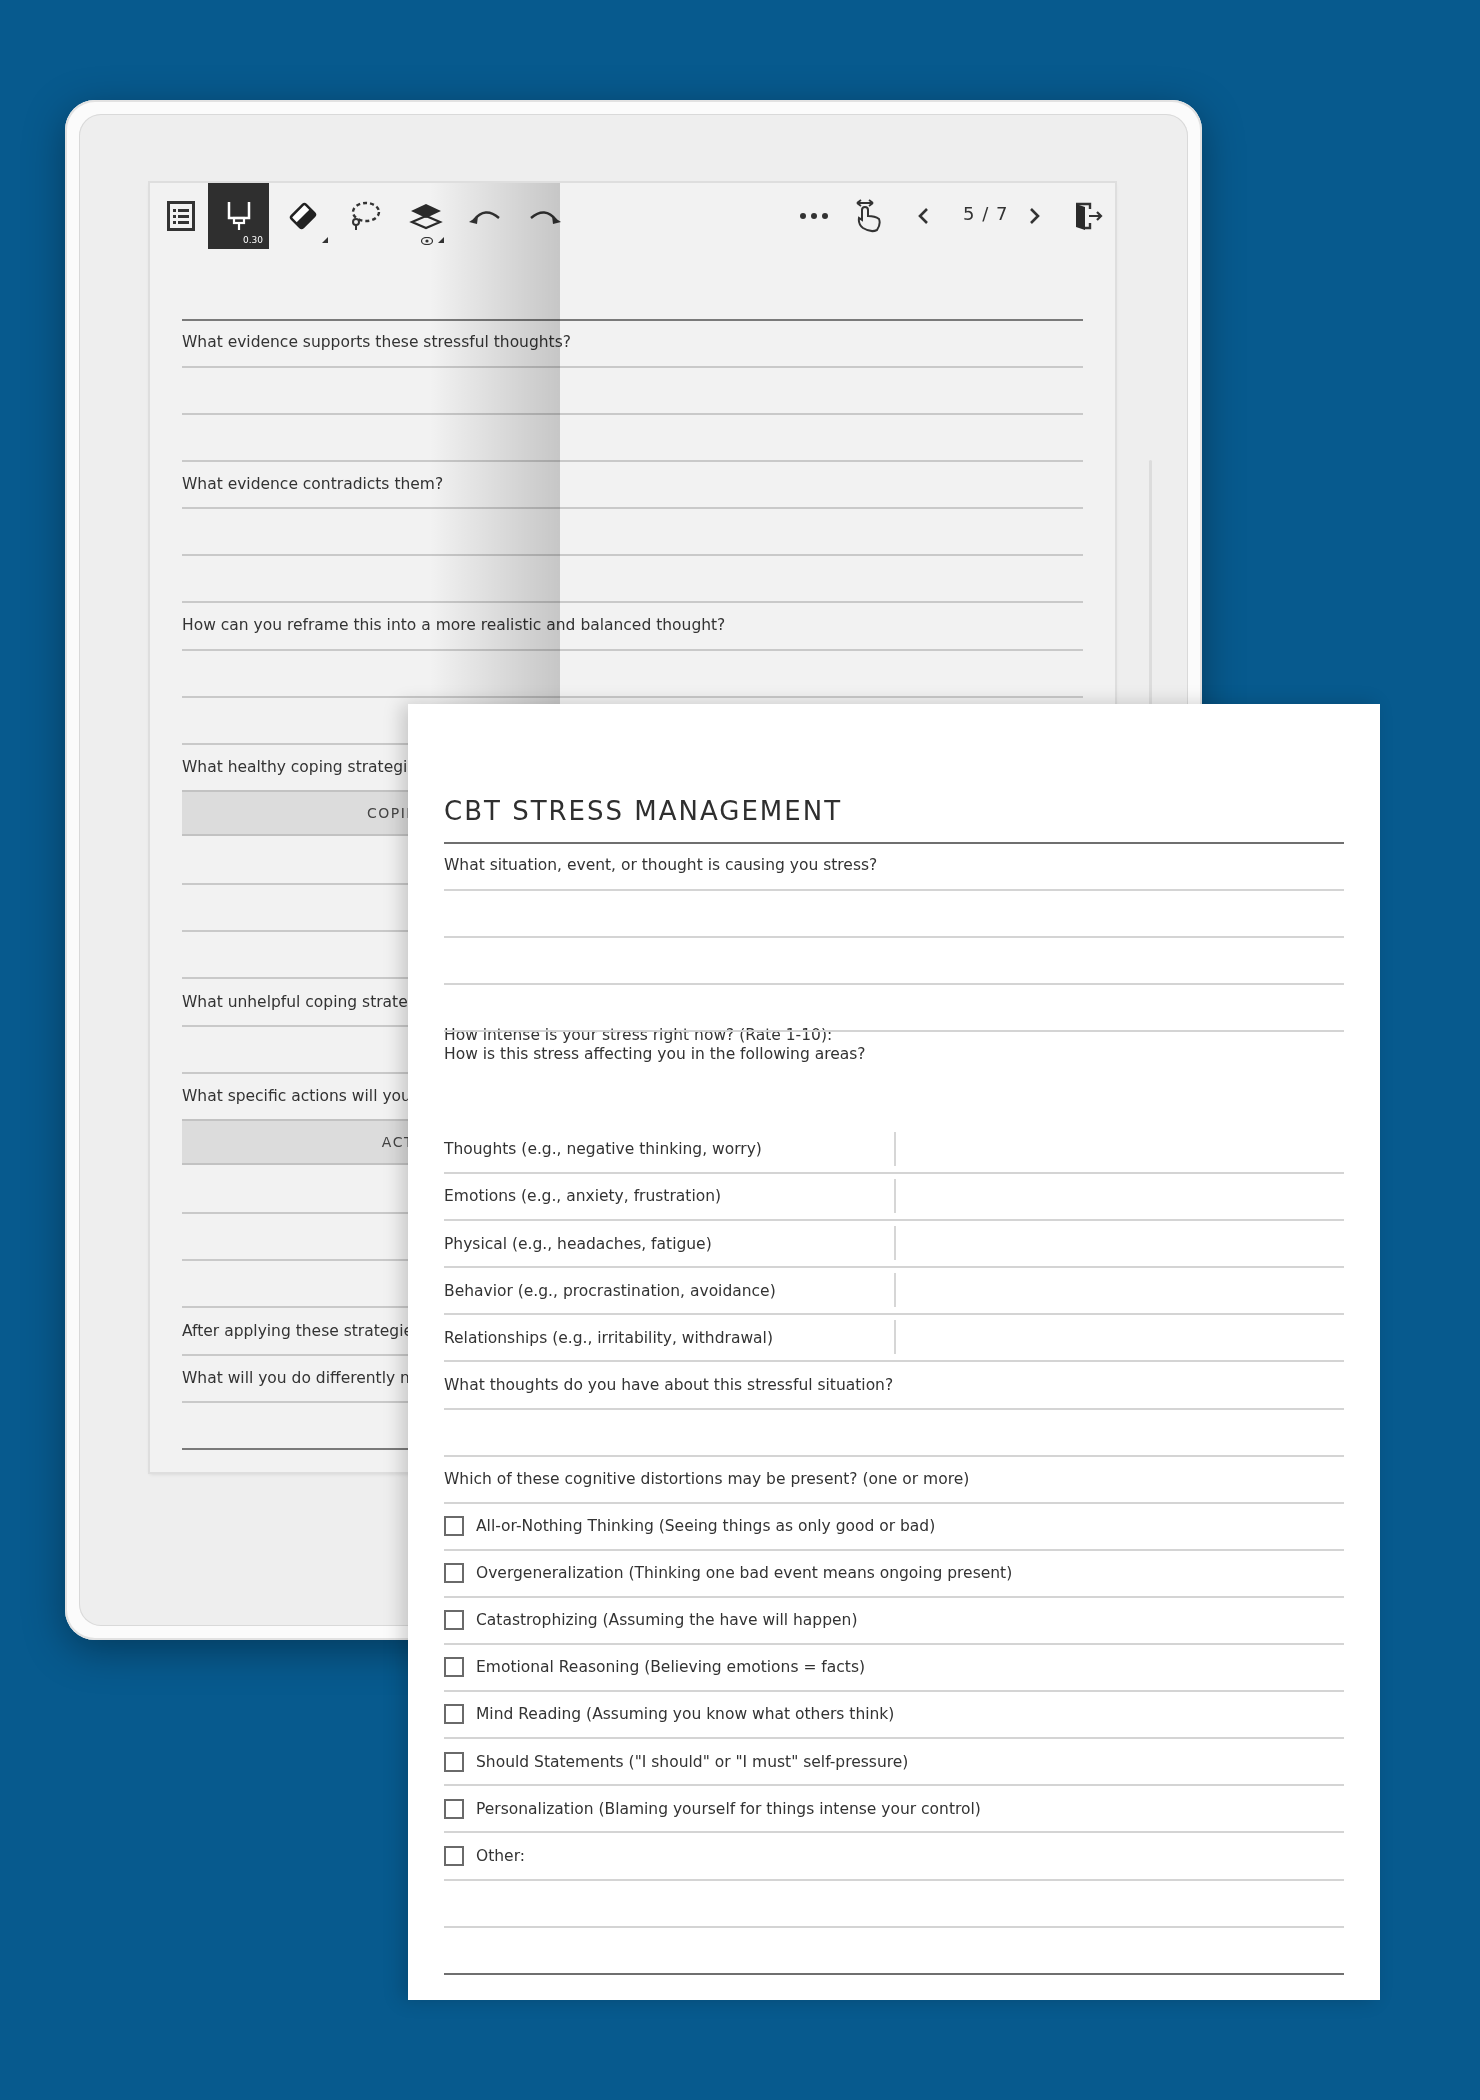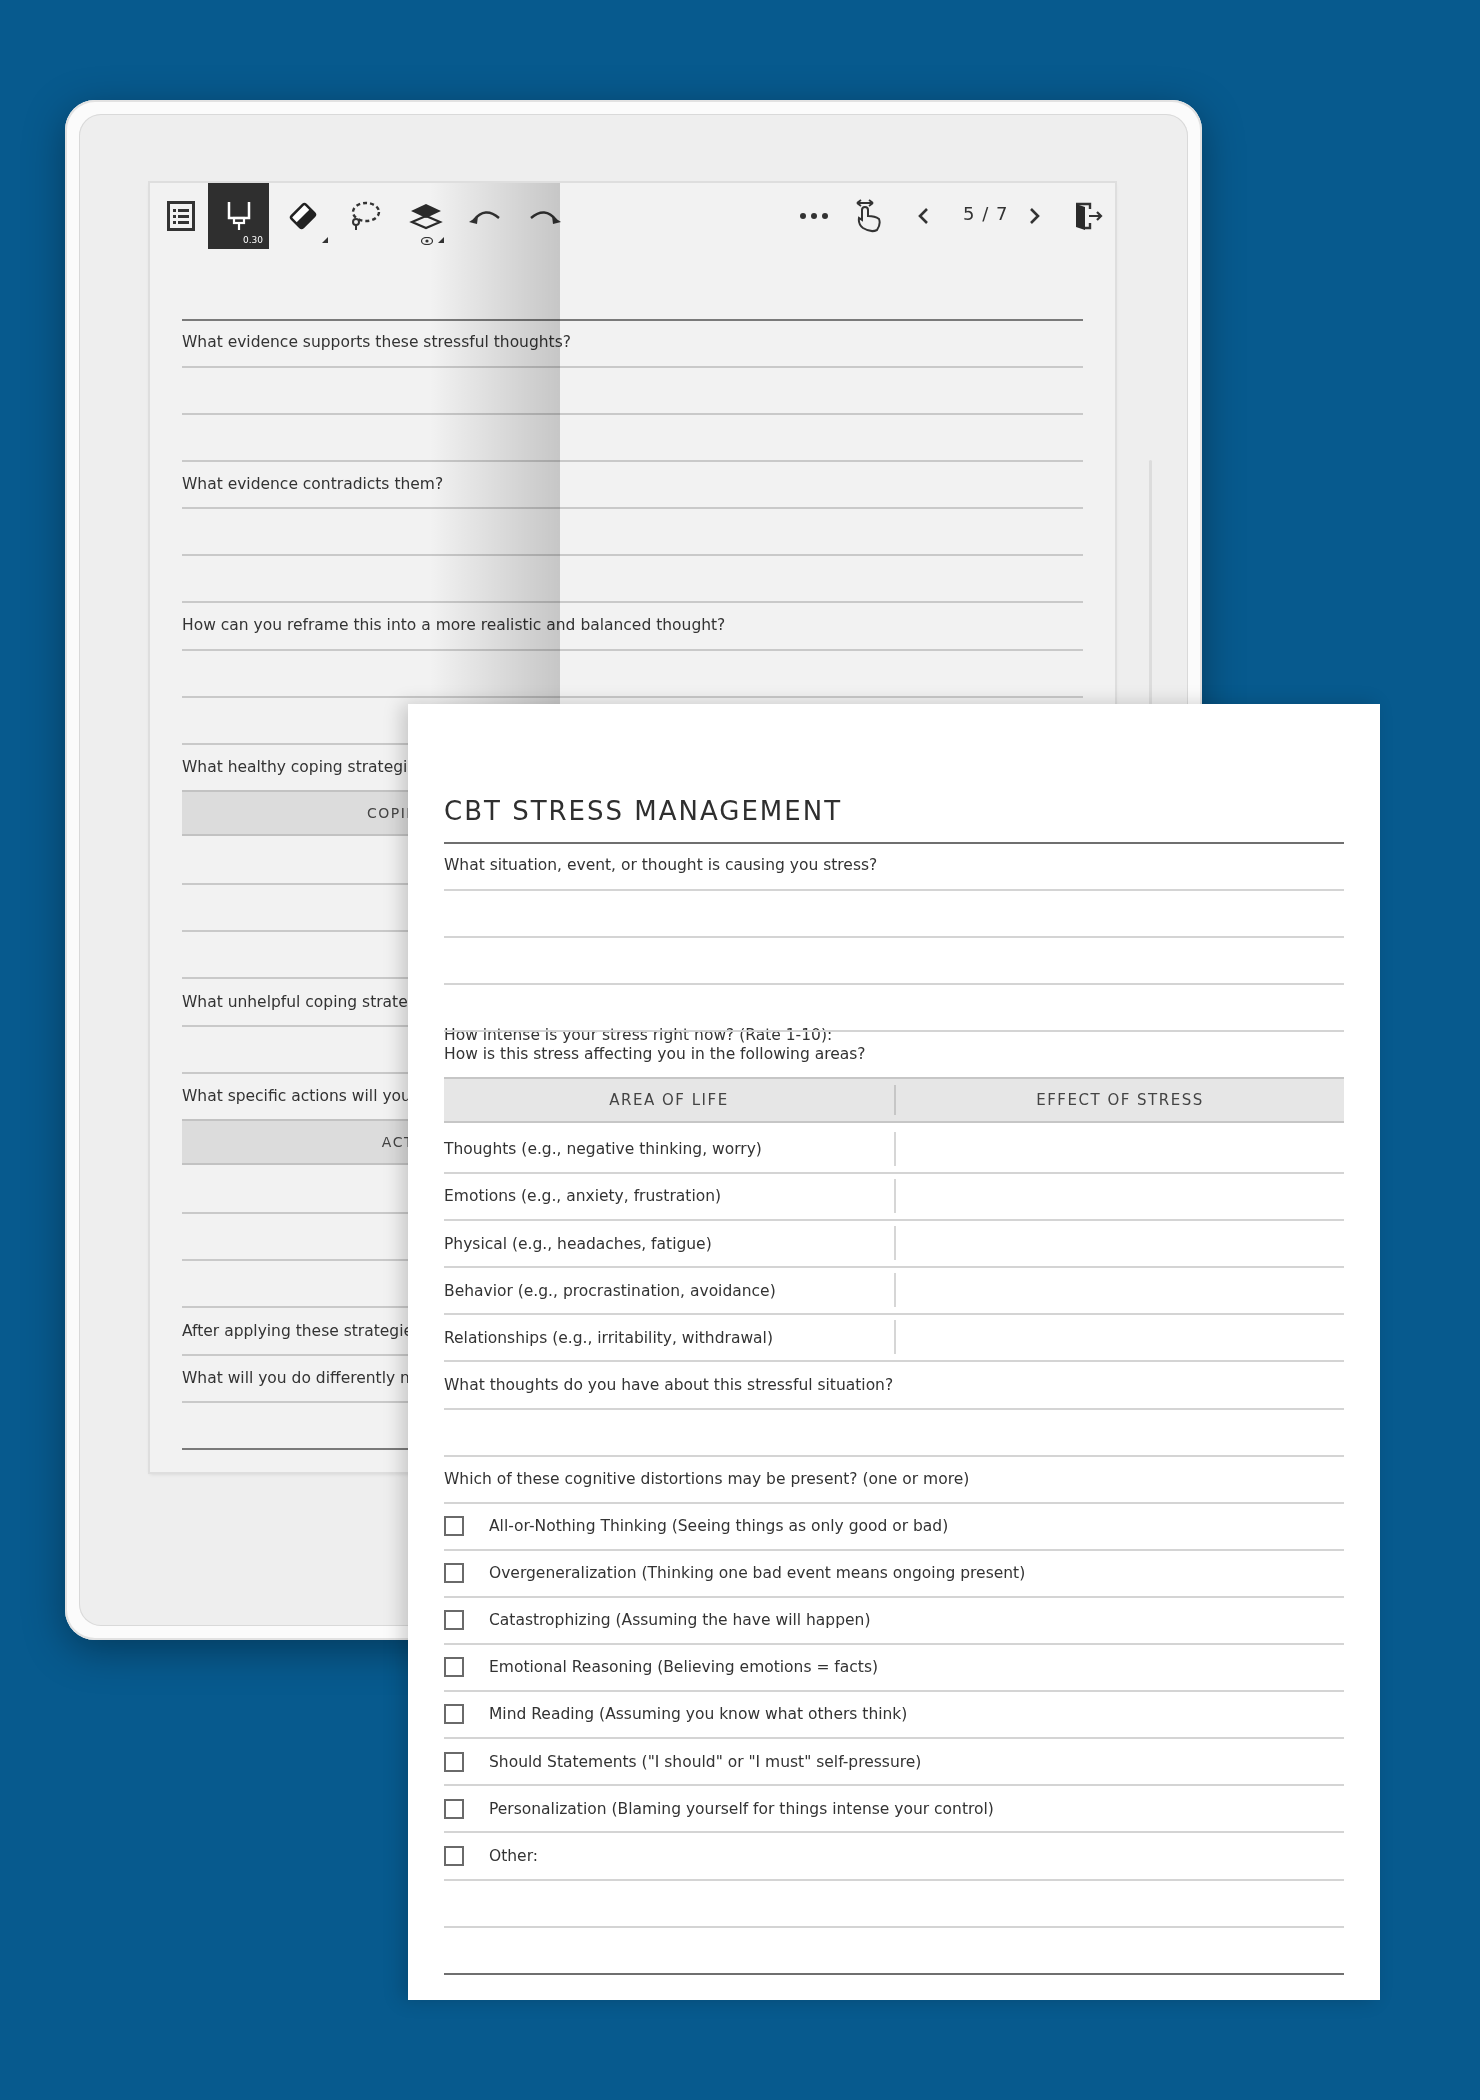--- a/index.html
+++ b/index.html
@@ -54,21 +54,21 @@
   }
   .title { position:absolute; left:36px; top:92px; font-size:26px; letter-spacing:2px; color:#2f2f2f; font-weight:normal;text-align:right; }
   .wline { position:absolute; left:36px; width:900px; height:2px; background:#d4d4d4; }
   .wline.dark { background:#6f6f6f; }
   .wtext { position:absolute; left:36px; font-size:15.5px; color:#333; white-space:nowrap; }
   .thead { position:absolute; left:36px; width:900px; height:46px; background:#e6e6e6; border-top:2px solid #c6c6c6; border-bottom:2px solid #c6c6c6; box-sizing:border-box; }
   .thead .col { position:absolute; top:0; height:42px; line-height:42px; text-align:center; font-size:15px; letter-spacing:1.5px; color:#444; }
   .thead .divider { position:absolute; left:450px; top:6px; width:2px; height:30px; background:#c6c6c6; }
   .vdiv { position:absolute; left:486px; width:2px; height:34px; background:#d6d6d6; }
   .cbox { position:absolute; left:36px; width:20px; height:20px; border:2px solid #6a6a6a; box-sizing:border-box; background:#fff; }
-  .ctext { position:absolute; left:81px; font-size:15.5px; color:#333; white-space:nowrap; }
+  .ctext { position:absolute; left:68px; font-size:15.5px; color:#333; white-space:nowrap; }
 </style>
 </head>
 <body>
 
 <div class="device">
   <div class="device-inner"></div>
 </div>
 <div class="scroll-track"></div>
 
 <div class="screen">
@@ -213,25 +213,20 @@
   <div class="wtext" style="top:152px;">What situation, event, or thought is causing you stress?</div>
   <div class="wline" style="top:185px;"></div>
   <div class="wline" style="top:232px;"></div>
   <div class="wline" style="top:279px;"></div>
 
   <div class="wtext" style="top:294px;margin-top:28px;">How intense is your stress right now? (Rate 1-10):</div>
   <div class="wline" style="top:326px;"></div>
 
   <div class="wtext" style="top:341px;">How is this stress affecting you in the following areas?</div>
 
-  <div class="thead" style="top:373px;">
-    <div class="col" style="left:0;width:450px;">AREA OF LIFE</div>
-    <div class="divider"></div>
-    <div class="col" style="left:452px;width:448px;">EFFECT OF STRESS</div>
-  </div>
 
   <div class="wtext" style="top:436px;">Thoughts (e.g., negative thinking, worry)</div>
   <div class="vdiv" style="top:428px;"></div>
   <div class="wline" style="top:468px;"></div>
 
   <div class="wtext" style="top:483px;">Emotions (e.g., anxiety, frustration)</div>
   <div class="vdiv" style="top:475px;"></div>
   <div class="wline" style="top:515px;"></div>
 
   <div class="wtext" style="top:531px;">Physical (e.g., headaches, fatigue)</div>

